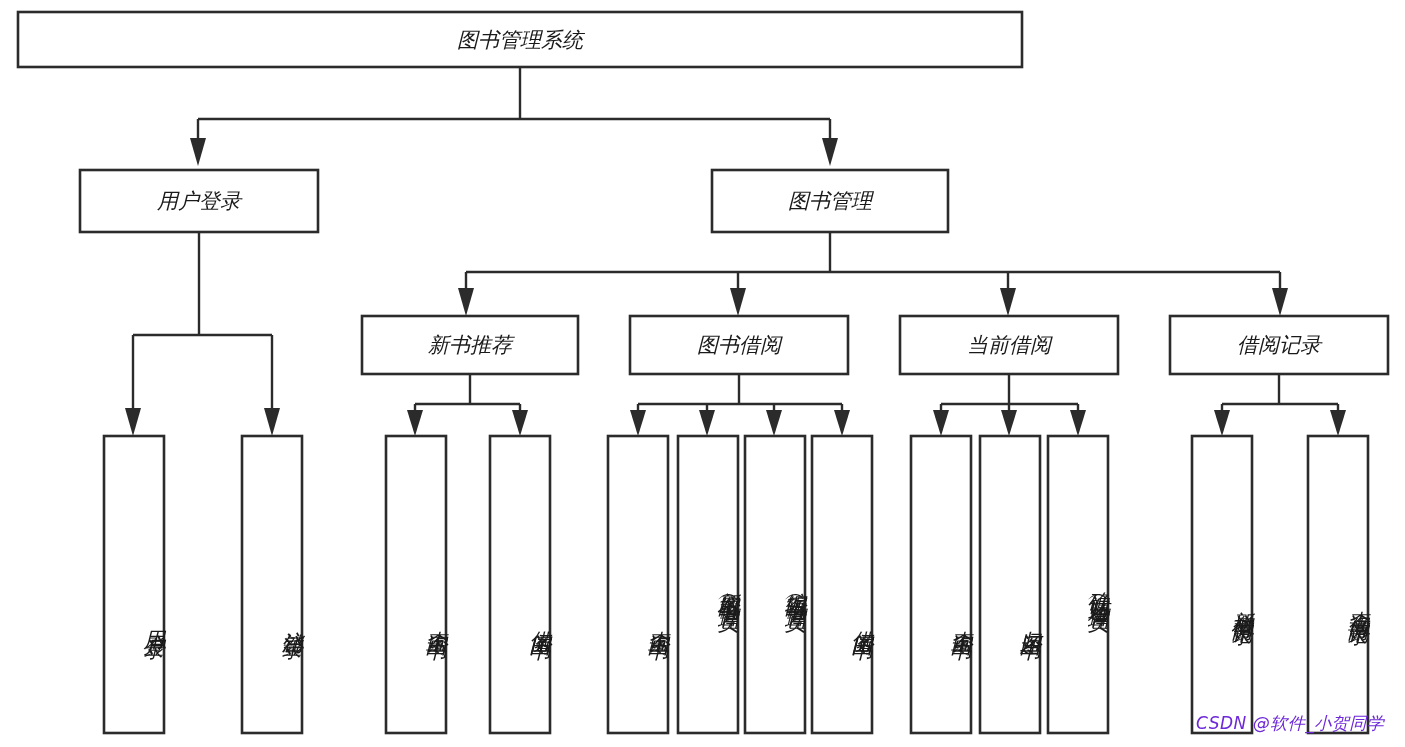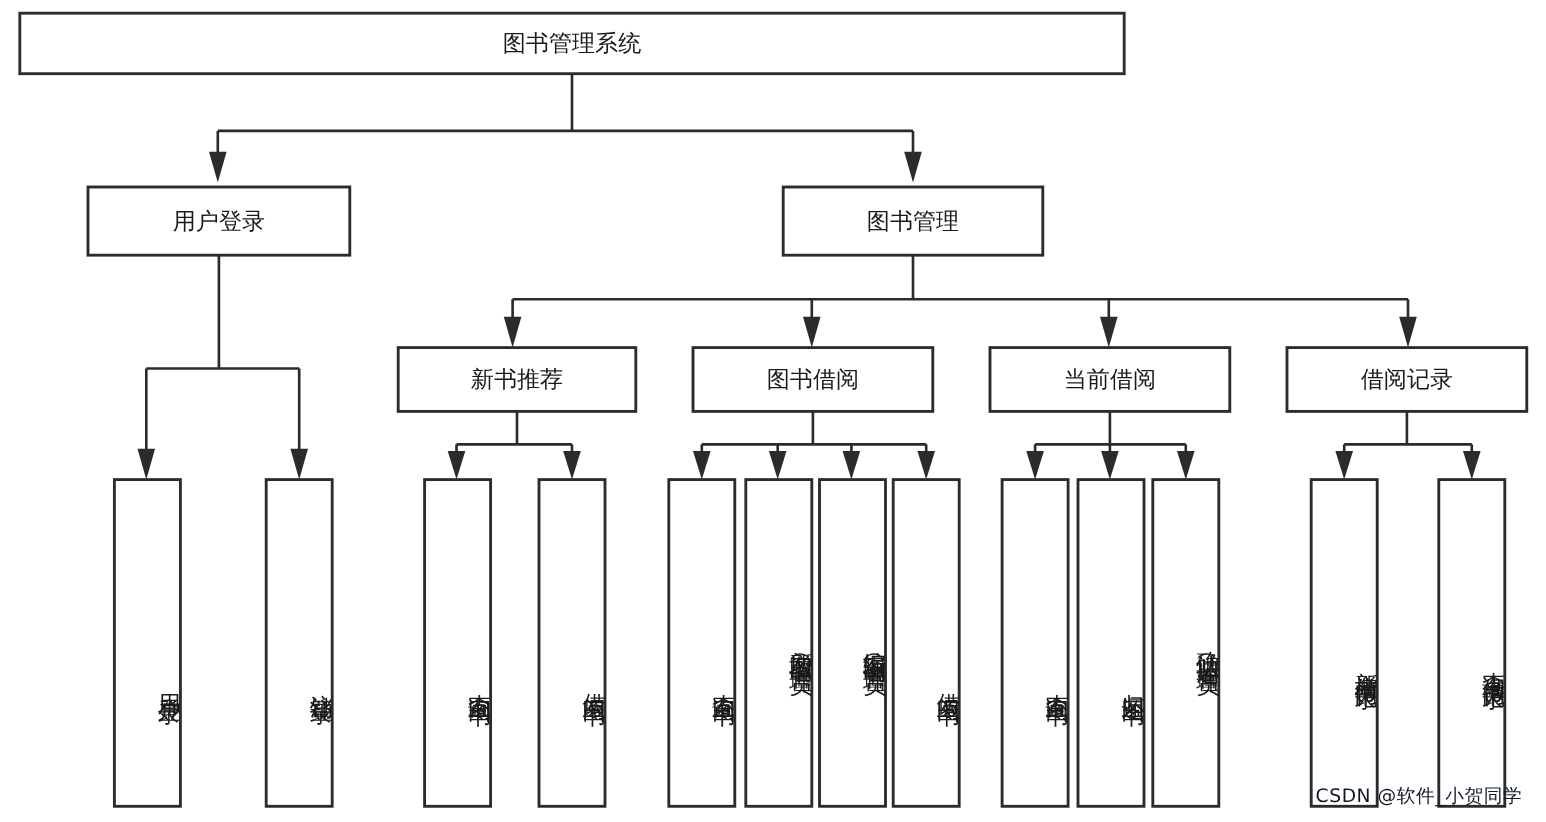--- a/index.html
+++ b/index.html
@@ -9,20 +9,21 @@
   }
   body {
     font-family: "DejaVu Sans", "Liberation Sans", sans-serif;
   }
   #diagram-root {
     position: relative;
     width: 1405px;
     height: 747px;
     background: #ffffff;
     overflow: hidden;
+    font-style: italic;
   }
   svg.flow {
     position: absolute;
     left: 0;
     top: 0;
     width: 1405px;
     height: 747px;
   }
   .node-rect {
     fill: #ffffff;
@@ -58,21 +59,21 @@
     display: flex;
     align-items: flex-start;
     justify-content: center;
     white-space: nowrap;
     pointer-events: none;
   }
   .watermark {
     position: absolute;
     font-family: "DejaVu Sans", "Liberation Sans", sans-serif;
     font-size: 17px;
-    color: #0f172a;
+    color: #6d28d9;
     white-space: nowrap;
     letter-spacing: 0.5px;
   }
 </style>
 </head>
 <body>
 
 <div id="diagram-root">
 
   <svg class="flow" viewBox="0 0 1405 747">

